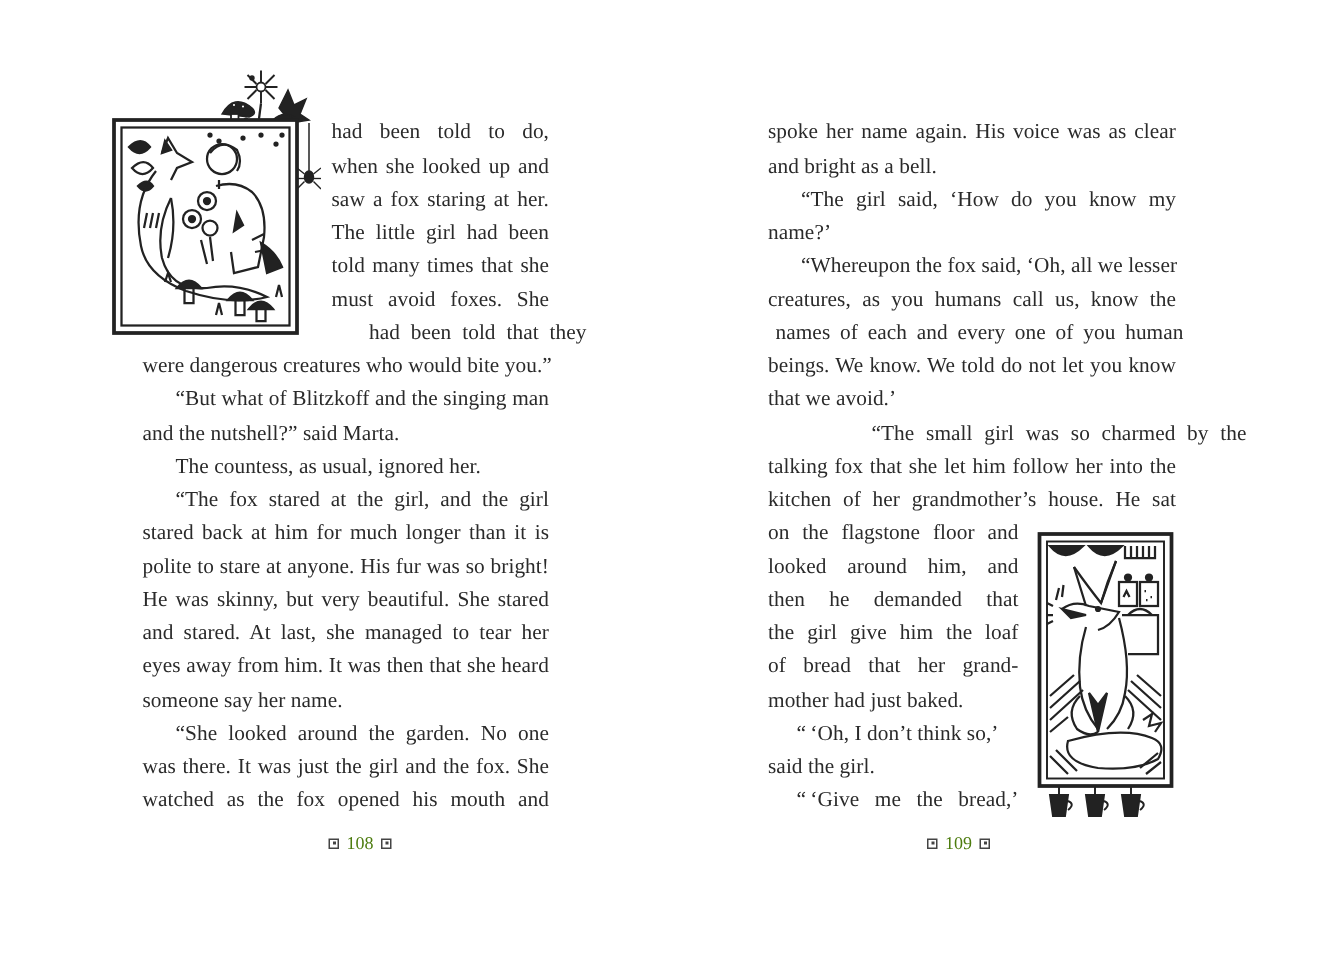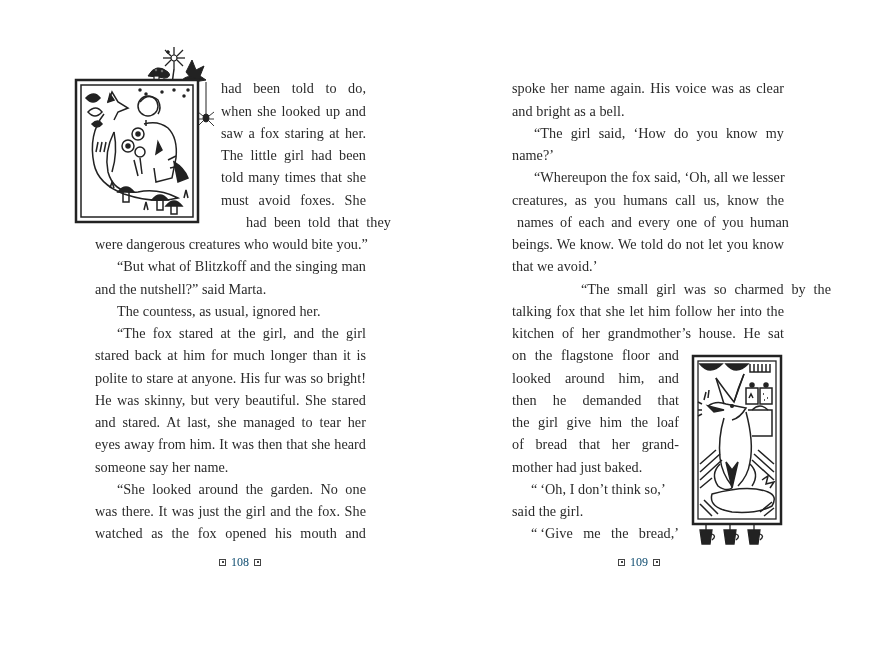--- a/index.html
+++ b/index.html
@@ -10,21 +10,21 @@
   .page { position: absolute; top: 0; height: 648px; }
   .page-left { left: 0; width: 439px; }
   .page-right { left: 439px; width: 439px; }
   .line {
     position: absolute; font-size: 14.2px; line-height: 18px; white-space: nowrap;
     text-align: justify; text-align-last: justify; letter-spacing: 0.05px;
   }
   .line.last { text-align-last: left; }
   .folio {
     position: absolute; font-size: 12px; line-height: 14px; text-align: center;
-    width: 120px; color: #0c4a6e;
+    width: 120px; color: #4d7c0f;
   }
   .folio .orn {
     display: inline-block; width: 5px; height: 5px; border: 1px solid #444; position: relative;
     vertical-align: middle; margin: 0 5px; top: -1px;
   }
   .folio .orn::after {
     content: ""; position: absolute; left: 1.5px; top: 1.5px; width: 2px; height: 2px; background: #444;
   }
   .illus { position: absolute; }
 </style>

